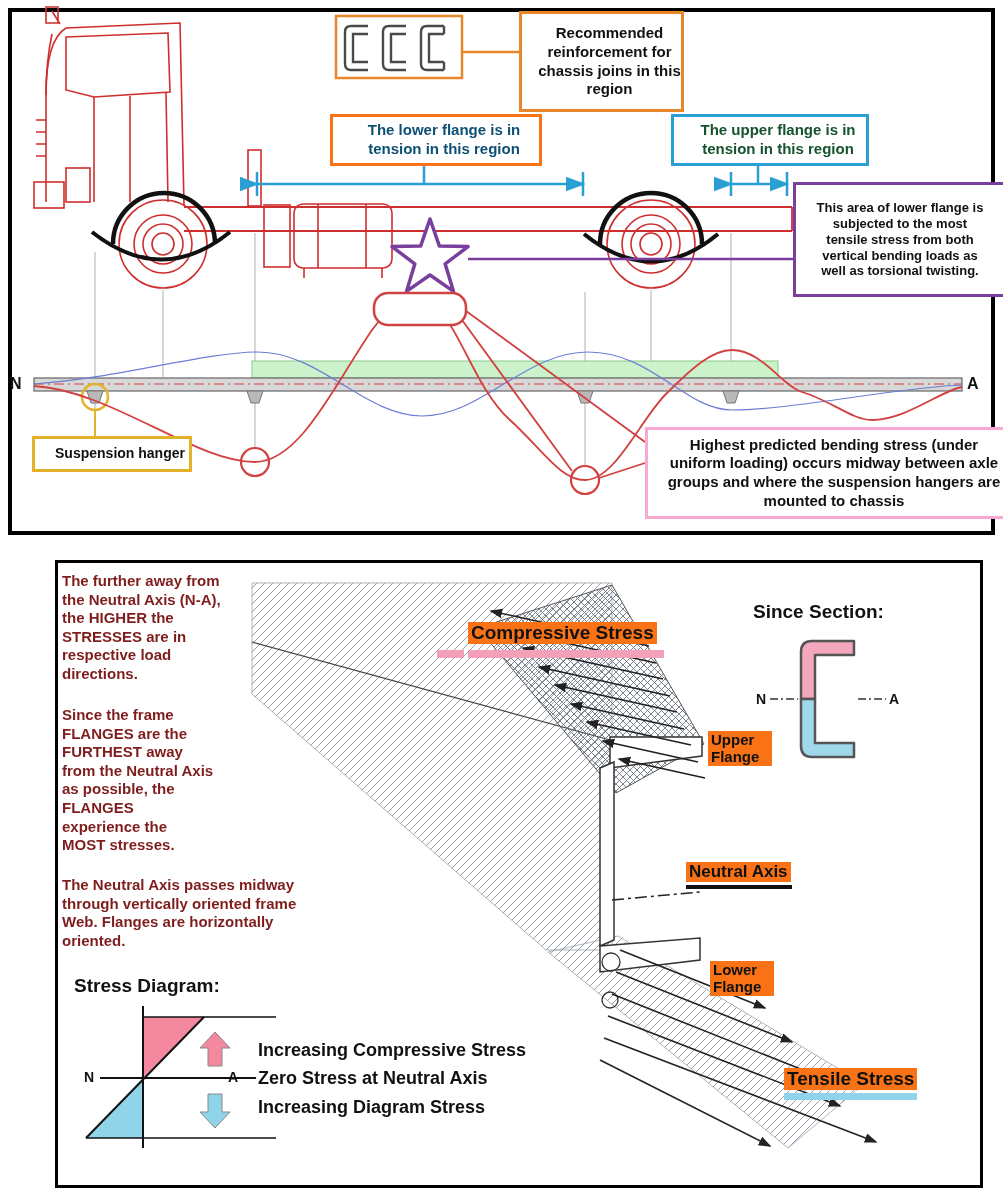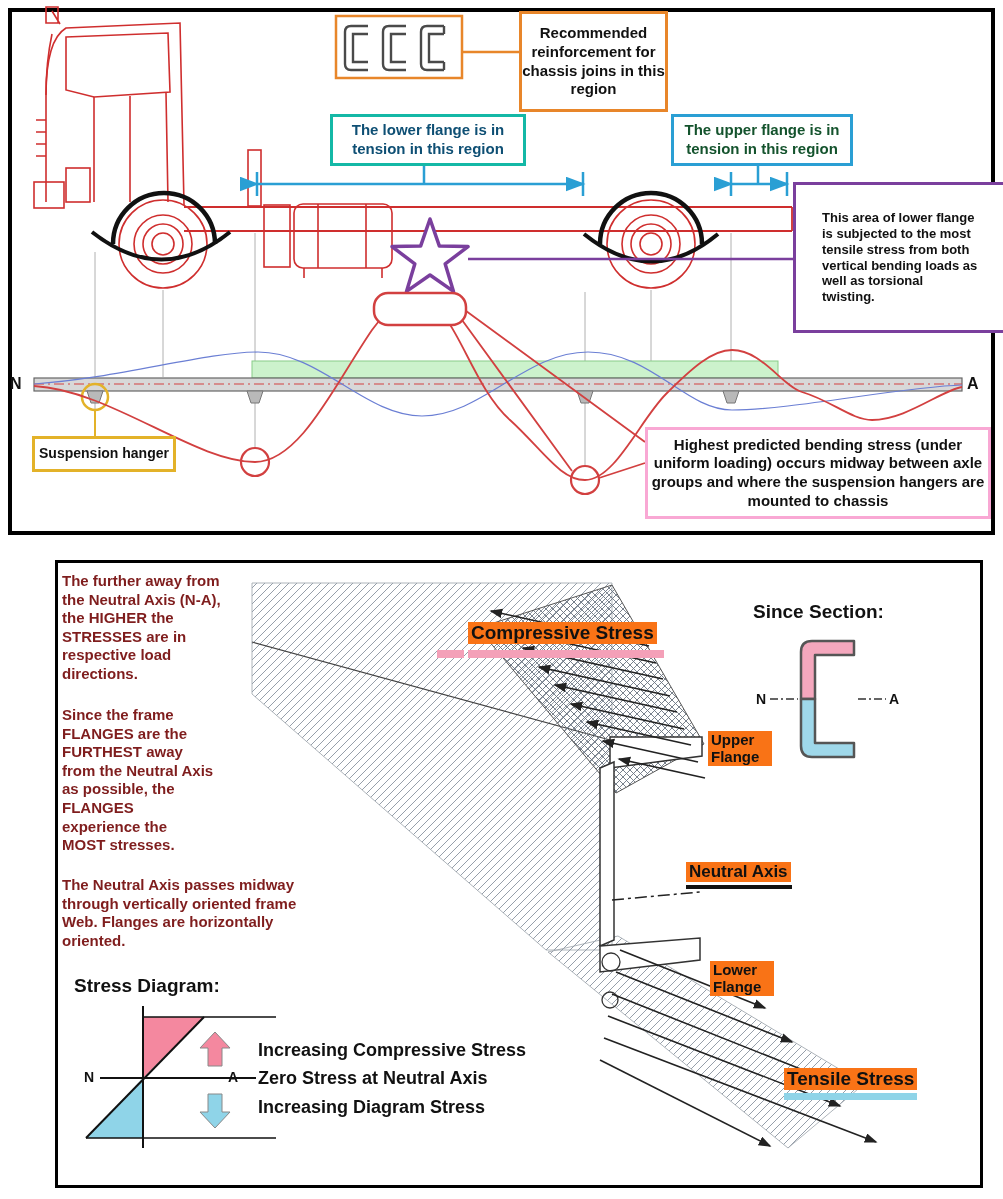--- a/index.html
+++ b/index.html
@@ -5,29 +5,29 @@
   html,body{margin:0;padding:0;background:#fff;}
   .stage{position:relative;width:1003px;height:1199px;background:#fff;
          font-family:"Liberation Sans",sans-serif;overflow:hidden;}
   .panel{position:absolute;border:4px solid #000;background:#fff;z-index:1;}
   #panel-top{left:8px;top:8px;width:979px;height:519px;}
   #panel-bottom{left:55px;top:560px;width:922px;height:622px;border-width:3px;}
   svg.art{position:absolute;left:0;top:0;z-index:2;pointer-events:none;}
   .lbl{position:absolute;z-index:3;font-weight:700;color:#111;white-space:nowrap;}
   .para{position:absolute;z-index:3;font-weight:700;color:#7f1d1d;font-size:15px;line-height:1.24;}
   .box{position:absolute;z-index:3;font-weight:700;color:#111;background:#fff;
-       display:flex;align-items:center;justify-content:center;text-align:center;line-height:1.25;}
+       display:flex;align-items:center;justify-content:center;text-align:center;line-height:1.25;padding-left:16px;}
   .whitebg{background:#f97316;padding:0 3px;}
   #orange-box{left:519px;top:11px;width:143px;height:95px;border:3px solid #e8862a;font-size:15px;}
-  #blue-box-lower{left:330px;top:114px;width:190px;height:46px;border:3px solid #14b8a6;font-size:15px;color:#0e4f74;}
+  #blue-box-lower{left:330px;top:114px;width:190px;height:46px;border:3px solid #f97316;font-size:15px;color:#0e4f74;}
   #blue-box-upper{left:671px;top:114px;width:176px;height:46px;border:3px solid #2a9fd4;font-size:15px;color:#14532d;}
   #purple-box{left:793px;top:182px;width:192px;border:3px solid #7a3f9d;font-size:13px;line-height:1.22;
               display:block;text-align:left;padding:7px 8px;}
   #purple-box p{margin:0 0 9px 0;}
-  #purple-box p:last-child{margin:18px;}
+  #purple-box p:last-child{margin:8px;text-align:center;}
   #yellow-box{left:32px;top:436px;width:138px;height:30px;border:3px solid #e3b229;font-size:14px;}
   #red-box{left:645px;top:427px;width:340px;height:86px;border:3px solid #f9a8d4;font-size:15px;}
   .axis-lab{font-size:16px;}
   .head-lab{font-size:19px;}
 </style>
 </head>
 <body>
 
 <div class="stage">
 

